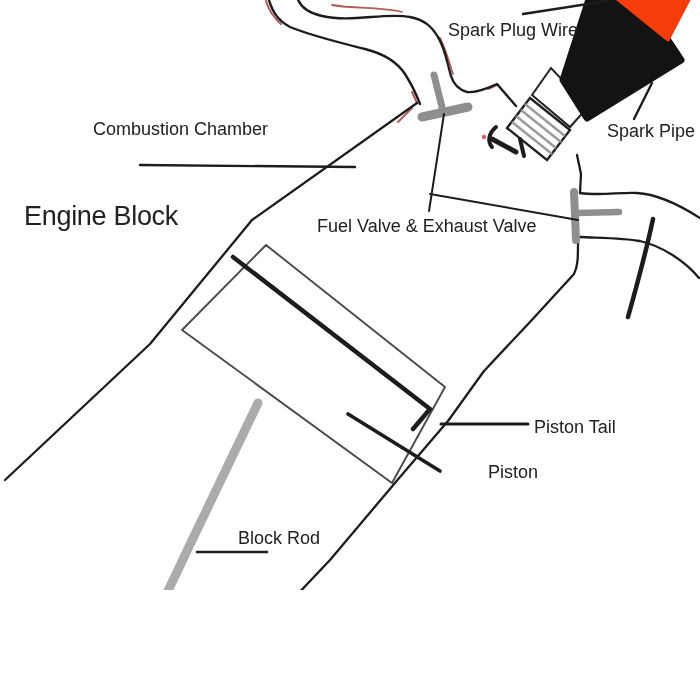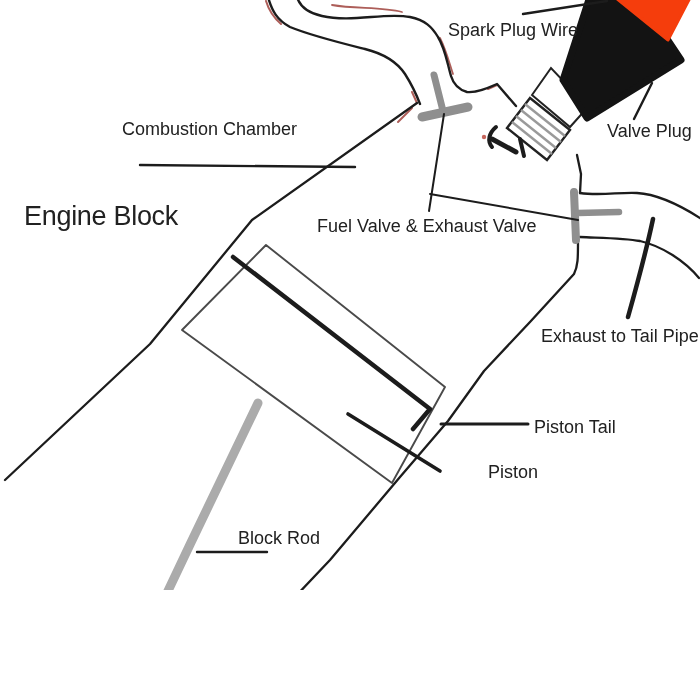--- a/index.html
+++ b/index.html
@@ -99,22 +99,21 @@
       <path class="k" stroke-width="2" d="M444,114 L429,211"></path>
       <path class="k" stroke-width="2" d="M430,194 L578,220"></path>
       <path class="k" stroke-width="4.5" d="M653,219 C646,252 637,285 628,317"></path>
       <path class="k" stroke-width="3" d="M441,424 L528,424"></path>
       <path class="k" stroke-width="3.6" d="M348,414 L440,471"></path>
       <path class="k" stroke-width="2.4" d="M197,552 L267,552"></path>
     </g>
   </svg>
 
   <div class="lbl" style="left:448px;top:20px;">Spark Plug Wire</div>
-  <div class="lbl" style="left:607px;top:121px;">Valve Plug</div>
-  <div class="lbl" style="left:93px;top:119px;margin-left:29px;">Combustion Chamber</div>
+  <div class="lbl" style="left:607px;top:121px;">Spark Pipe</div>
+  <div class="lbl" style="left:93px;top:119px;">Combustion Chamber</div>
   <div class="lbl lbl-big" style="left:24px;top:201px;">Engine Block</div>
   <div class="lbl" style="left:317px;top:216px;">Fuel Valve &amp; Exhaust Valve</div>
-  <div class="lbl" style="left:541px;top:326px;">Exhaust to Tail Pipe</div>
   <div class="lbl" style="left:534px;top:417px;">Piston Tail</div>
   <div class="lbl" style="left:445px;top:462px;margin-left:43px;">Piston</div>
   <div class="lbl" style="left:238px;top:528px;">Block Rod</div>
 
 </div>
 
 </body></html>

